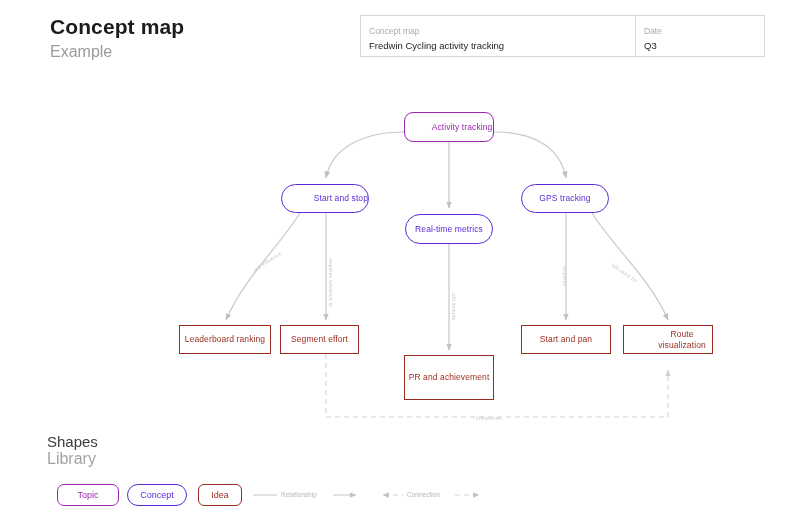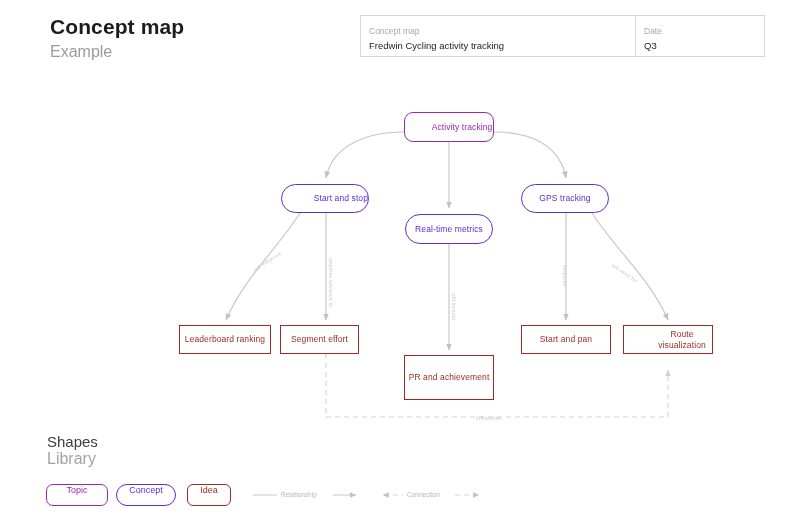--- a/index.html
+++ b/index.html
@@ -147,24 +147,25 @@
     font-size: 16px;
     color: #a3a3a3;
     line-height: 15px;
   }
   .legend-chip {
     position: absolute;
     top: 56px;
     height: 22px;
     box-sizing: border-box;
     display: flex;
-    align-items: flex-start;
+    align-items: center;
     justify-content: center;
     font-size: 9px;
     background: #fff;
+    margin-left: 11px;
   }
   #chip-topic {
     left: 30px;
     width: 62px;
     border: 1.6px solid #9c27b0;
     border-radius: 7px;
     color: #9c27b0;
   }
   #chip-concept {
     left: 100px;

